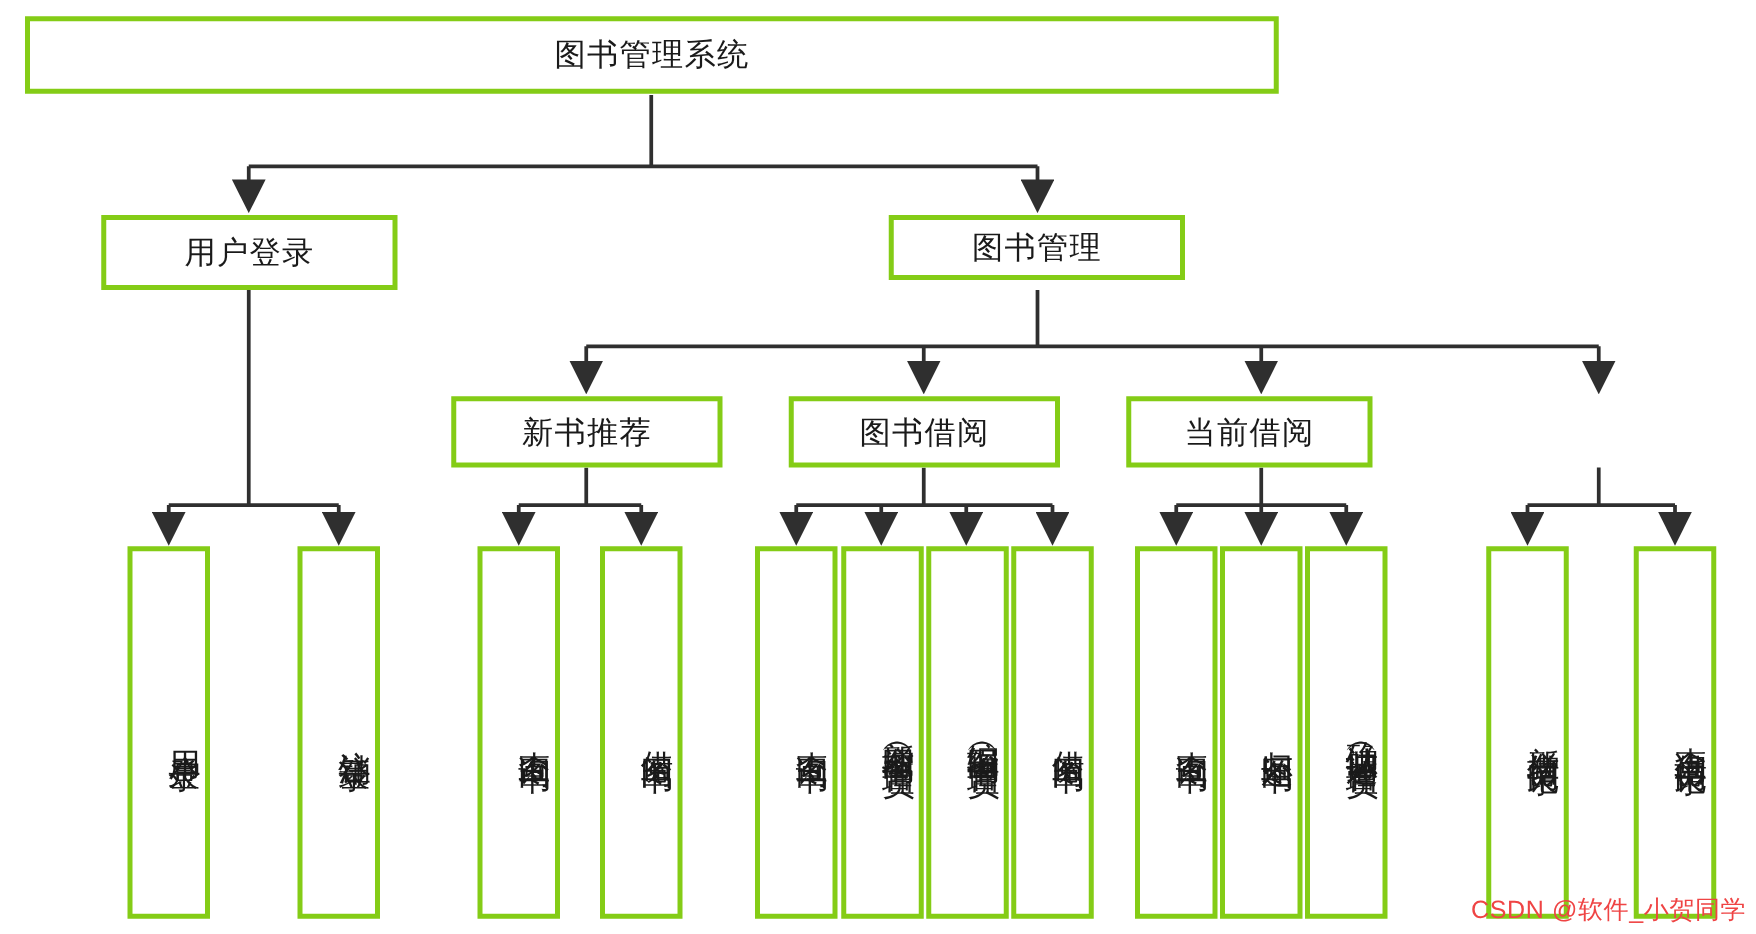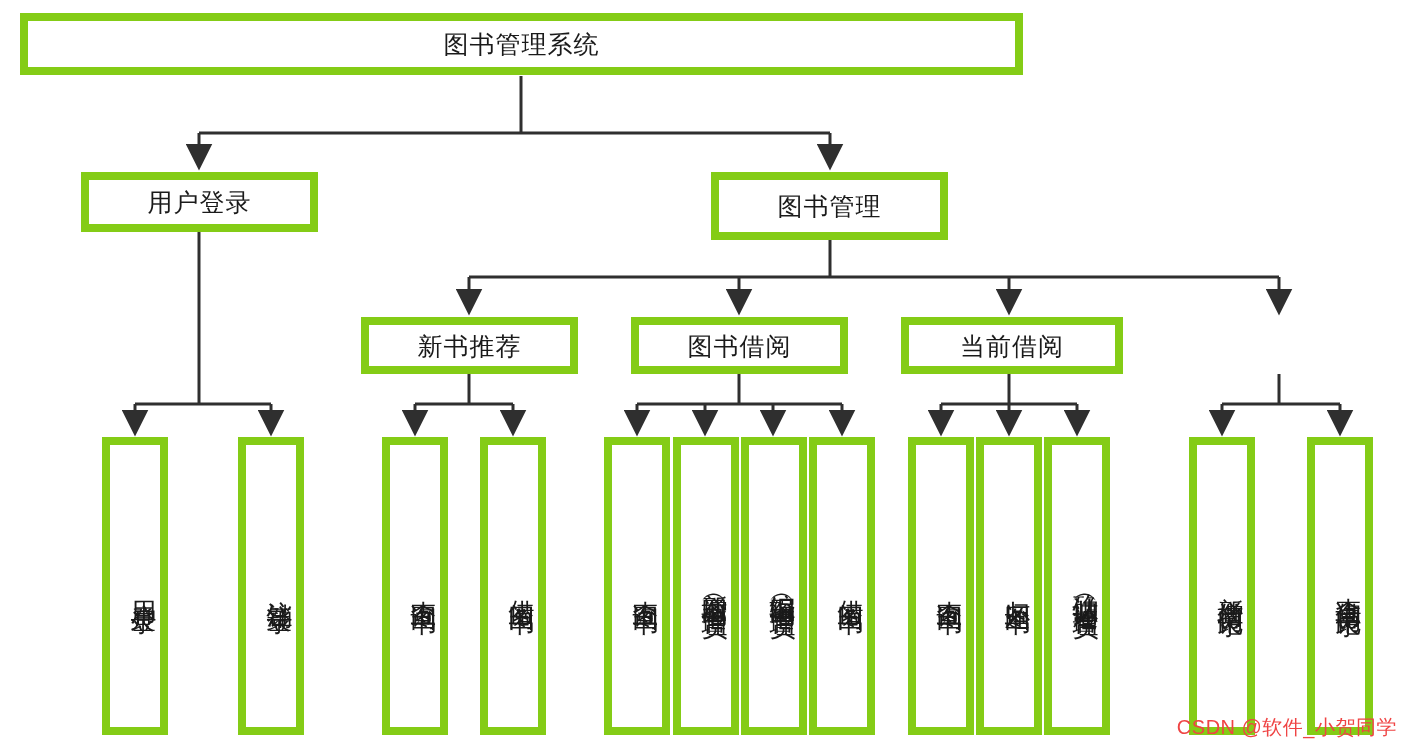--- a/index.html
+++ b/index.html
@@ -23,21 +23,21 @@
     left: 0;
     top: 0;
     width: 1405px;
     height: 747px;
     pointer-events: none;
   }
   .node {
     position: absolute;
     box-sizing: border-box;
     background: #ffffff;
-    border: 8px solid #84cc16;
+    border: 4px solid #84cc16;
     display: flex;
     align-items: center;
     justify-content: center;
     color: #1a1a1a;
   }
   .node.horiz {
     font-size: 25px;
     letter-spacing: 1px;
     line-height: 1.2;
   }
@@ -121,31 +121,31 @@
     </g>
   </svg>
 
   <div class="node horiz" style="left:20px; top:13px; width:1003px; height:62px;">
     <span>图书管理系统</span>
   </div>
 
   <div class="node horiz" style="left:81px; top:172px; width:237px; height:60px;">
     <span>用户登录</span>
   </div>
-  <div class="node horiz" style="left:711px; top:172px; width:237px; height:68px;">
+  <div class="node horiz" style="left:711px; top:172px; width:237px; height:52px;">
     <span>图书管理</span>
   </div>
 
   <div class="node horiz" style="left:361px; top:317px; width:217px; height:57px;">
     <span>新书推荐</span>
   </div>
   <div class="node horiz" style="left:631px; top:317px; width:217px; height:57px;align-items:center;">
     <span>图书借阅</span>
   </div>
-  <div class="node horiz" style="left:901px; top:317px; width:222px; height:57px;">
+  <div class="node horiz" style="left:901px; top:317px; width:197px; height:57px;">
     <span>当前借阅</span>
   </div>
 
   <div class="node vert" style="left:102px; top:437px; width:66px; height:298px;">
     <span>用户登录</span>
   </div>
   <div class="node vert" style="left:238px; top:437px; width:66px; height:298px;">
     <span>注销登录</span>
   </div>
 

